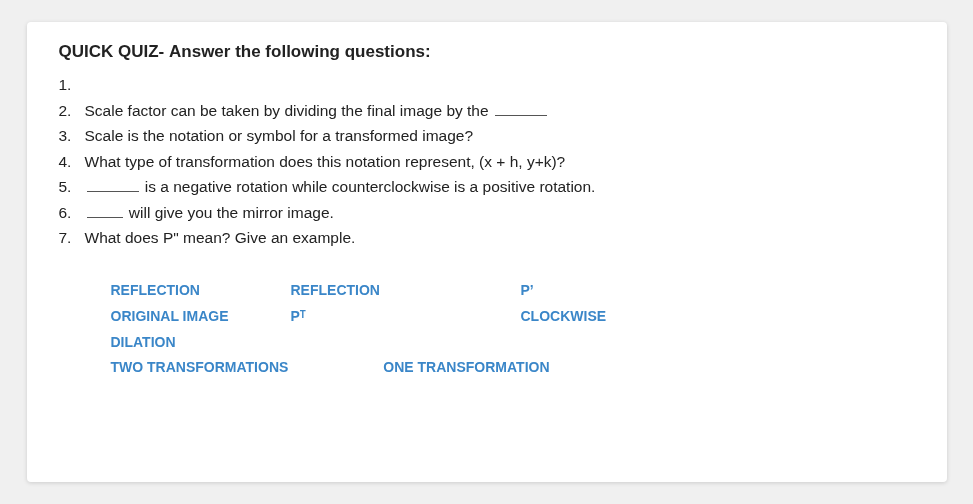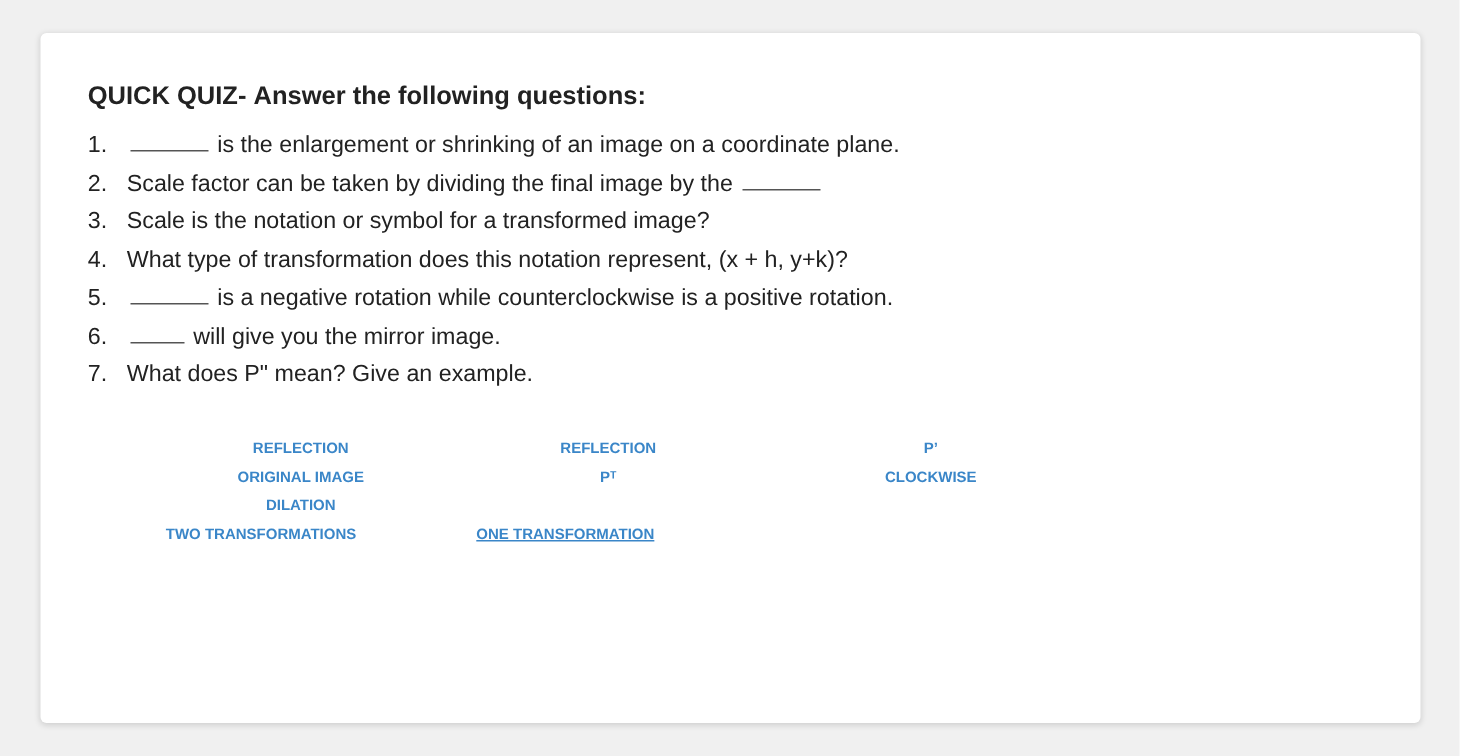--- a/index.html
+++ b/index.html
@@ -16,21 +16,21 @@
       display: flex;
       align-items: center;
       justify-content: center;
       overflow: hidden;
     }
 
     .card {
       background-color: #ffffff;
       width: 920px;
       min-height: 460px;
-      padding: 32px 32px 28px 32px;
+      padding: 20px 32px 28px 32px;
       border-radius: 4px;
       box-shadow: 0 1px 4px rgba(0,0,0,0.15);
     }
 
     .quiz-header {
       font-size: 17px;
       margin-bottom: 10px;
       color: #222;
     }
 
@@ -89,52 +89,50 @@
 
     .word-choices-grid {
       display: grid;
       grid-template-columns: 180px 230px 200px;
       grid-template-rows: auto auto auto auto;
       row-gap: 2px;
       margin-left: 52px;
     }
 
     .word-choice {
-      font-size: 10px;
+      font-size: 14px;
       font-weight: 700;
       color: #3a86c8;
       line-height: 1.7;
-      text-align: center;
     }
 
     .word-choices-row4 {
       display: flex;
       margin-left: 52px;
-      gap: 0;
+      gap: 15px;
     }
 
     .word-choices-row4 .word-choice {
       margin-right: 32px;
     }
   </style>
 </head>
 <body>
 
 <div class="card">
 
   <div class="quiz-header">
     <span class="quiz-title">QUICK QUIZ-</span>
     <span class="quiz-subtitle"> Answer the following questions:</span>
   </div>
 
   <ol class="questions-list">
 
     <li>
       <span class="q-num">1.</span>
-      <span><span class="blank"></span> is the enlargement or shrinking of an image on a coordinate plane.</span>
     </li>
 
     <li>
       <span class="q-num">2.</span>
       <span>Scale factor can be taken by dividing the final image by the <span class="blank"></span></span>
     </li>
 
     <li>
       <span class="q-num">3.</span>
       <span>Scale is the notation or symbol for a transformed image?</span>
@@ -171,17 +169,17 @@
 
       <div class="word-choice">ORIGINAL IMAGE</div>
       <div class="word-choice">Pᵀ</div>
 
       <div class="word-choice">CLOCKWISE</div>
       <div class="word-choice">DILATION</div>
     </div>
 
     <div class="word-choices-row4">
       <div class="word-choice">TWO TRANSFORMATIONS</div>
-      <div class="word-choice" style="margin-left: 48px; text-decoration: underline;">ONE TRANSFORMATION</div>
+      <div class="word-choice" style="margin-left: 48px;">ONE TRANSFORMATION</div>
     </div>
   </div>
 
 </div>
 
 </body></html>

